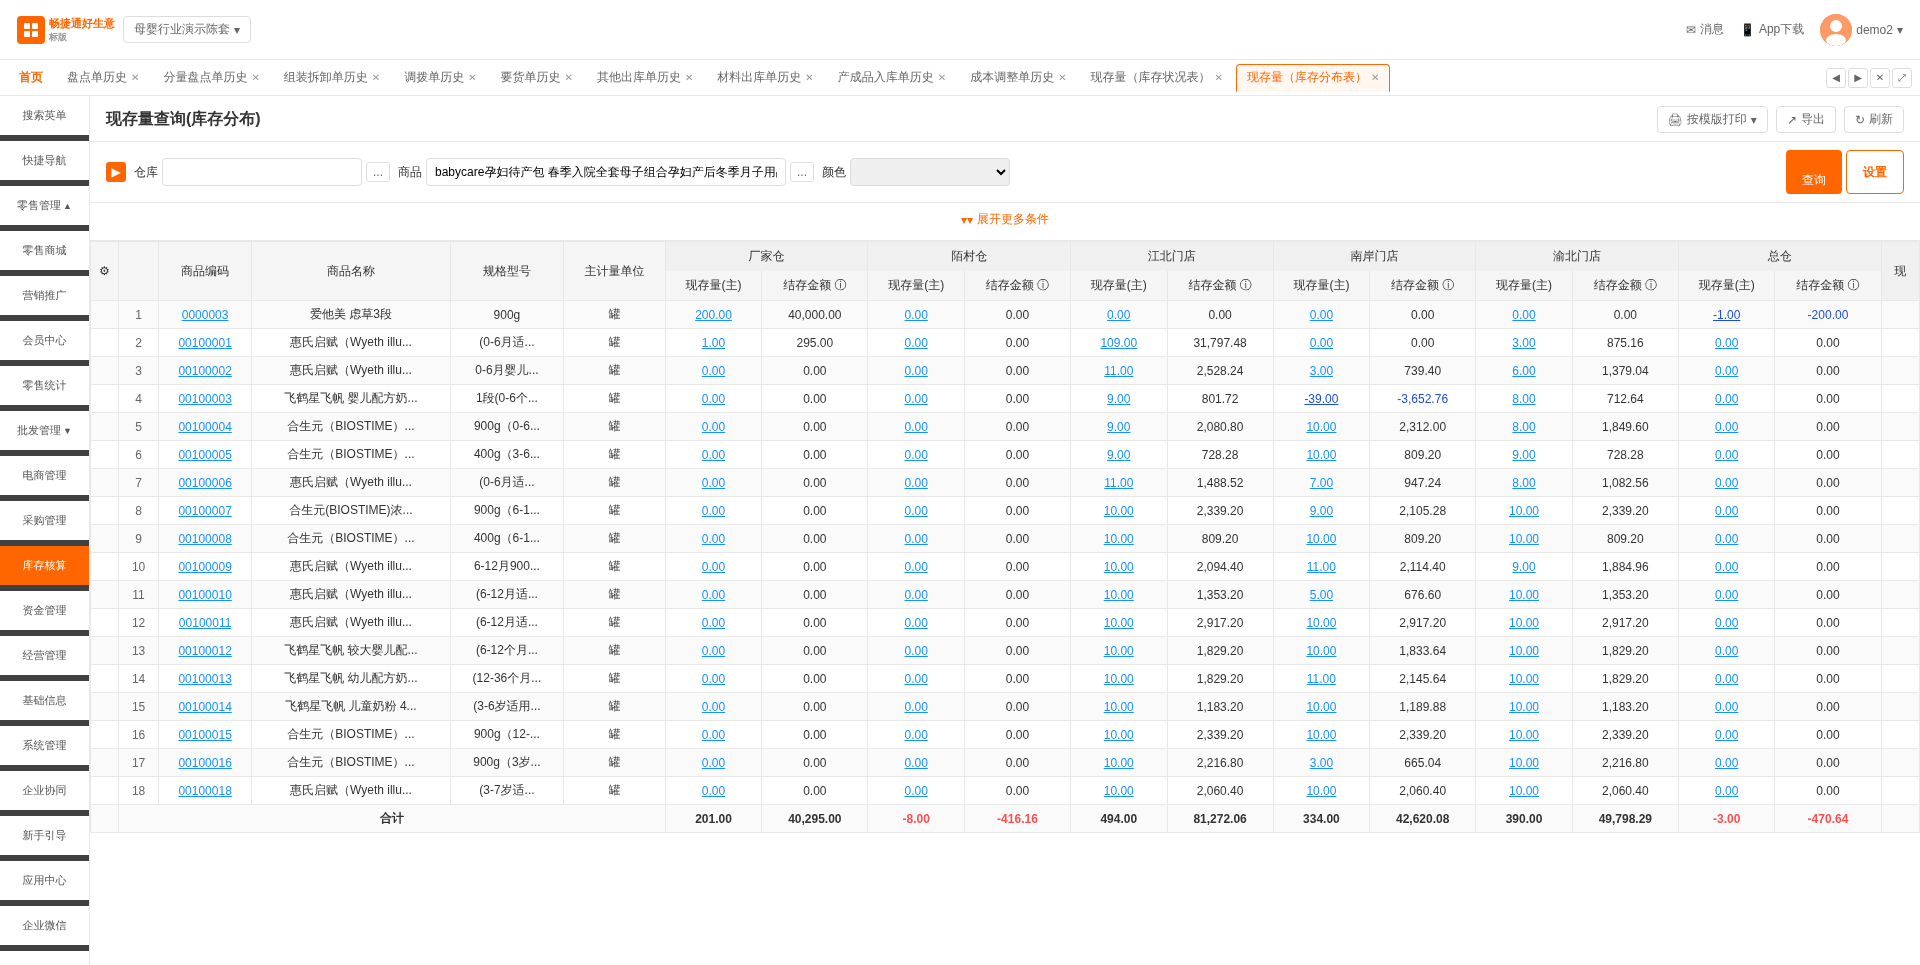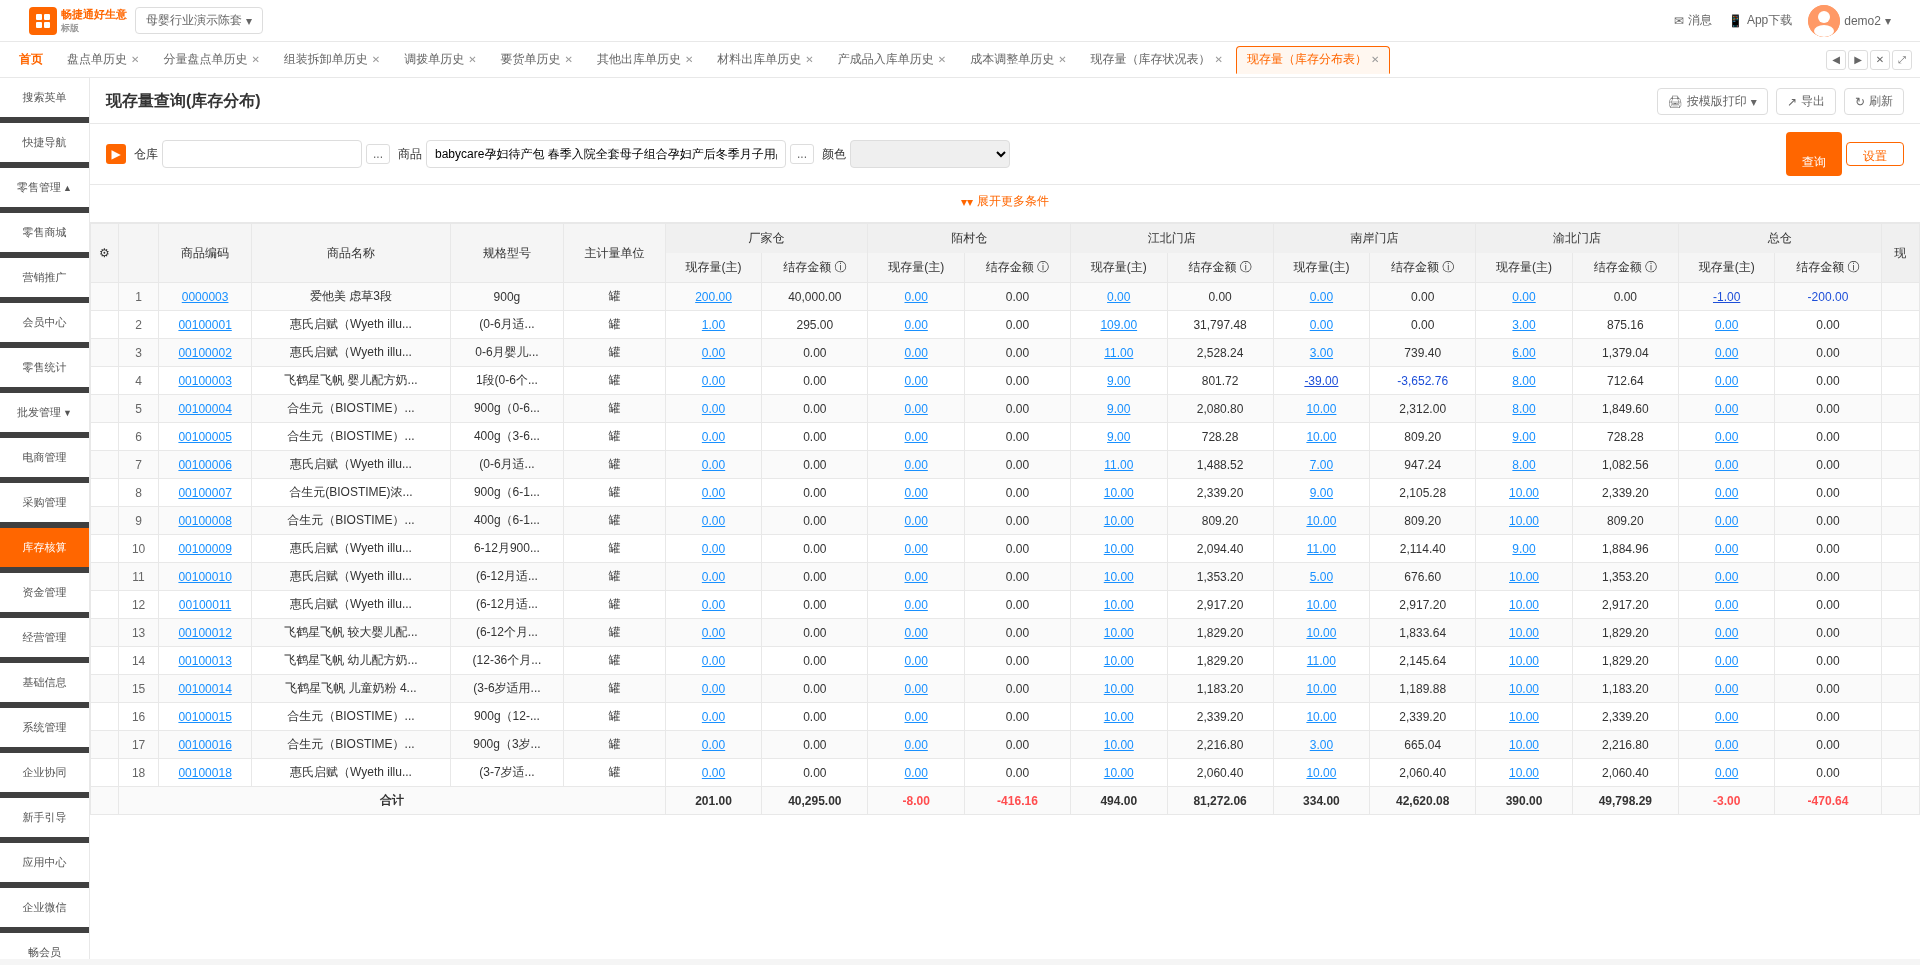--- a/index.html
+++ b/index.html
@@ -1,19 +1,19 @@
 <!DOCTYPE html>
 <html><head>
   <meta charset="utf-8">
   <style>
     * { box-sizing: border-box; margin: 0; padding: 0; }
     body { font-family: 'Microsoft YaHei', Arial, sans-serif; font-size: 12px; background: #f5f5f5; color: #333; overflow: hidden; }
     
     
-    .top-bar { background: #fff; height: 42px; display: flex; align-items: center; padding: 0 29px; border-bottom: 1px solid #e8e8e8; justify-content: space-between; }
+    .top-bar { background: #fff; height: 60px; display: flex; align-items: center; padding: 0 17px; border-bottom: 1px solid #e8e8e8; justify-content: space-between; }
     .top-bar-left { display: flex; align-items: center; gap: 8px; }
     .logo { color: #ff6600; font-weight: bold; font-size: 13px; display: flex; align-items: center; gap: 4px; }
     .logo-icon { width: 28px; height: 28px; background: #ff6600; border-radius: 4px; display: flex; align-items: center; justify-content: center; color: white; font-size: 10px; }
     .dropdown-selector { display: flex; align-items: center; gap: 4px; padding: 4px 10px; border: 1px solid #ddd; border-radius: 4px; cursor: pointer; font-size: 12px; color: #666; background: #fff; }
     .top-bar-right { display: flex; align-items: center; gap: 16px; }
     .top-bar-action { display: flex; align-items: center; gap: 4px; color: #666; cursor: pointer; font-size: 12px; }
     .user-avatar { width: 32px; height: 32px; border-radius: 50%; background: #ff9966; display: flex; align-items: center; justify-content: center; color: white; font-size: 14px; overflow: hidden; }
     
     
     .nav-tabs { background: #fff; height: 36px; display: flex; align-items: center; padding: 0 8px; border-bottom: 1px solid #e8e8e8; overflow: hidden; gap: 2px; }
@@ -46,21 +46,21 @@
     
     
     .search-bar { background: #fff; padding: 8px 16px; border-bottom: 1px solid #e8e8e8; display: flex; align-items: center; gap: 8px; flex-wrap: wrap; }
     .search-field { display: flex; align-items: center; gap: 4px; }
     .search-label { color: #333; font-size: 12px; white-space: nowrap; }
     .search-input { border: 1px solid #ddd; border-radius: 4px; padding: 4px 8px; font-size: 12px; height: 28px; outline: none; }
     .search-input-wide { width: 360px; }
     .search-input-medium { width: 200px; }
     .expand-more { display: flex; align-items: center; gap: 4px; color: #ff6600; cursor: pointer; font-size: 12px; padding: 4px 8px; }
     .orange-btn { background: #ff6600; color: #fff; border: none; border-radius: 4px; padding: 22px 16px; cursor: pointer; font-size: 12px; height: 44px; }
-    .orange-btn-outline { background: #fff; color: #ff6600; border: 1px solid #ff6600; border-radius: 4px; padding: 5px 16px; cursor: pointer; font-size: 12px; height: 24px; }
+    .orange-btn-outline { background: #fff; color: #ff6600; border: 1px solid #ff6600; border-radius: 4px; padding: 5px 16px; cursor: pointer; font-size: 12px; height: 44px; font-weight: bold; }
     .field-icon { background: #ff6600; color: #fff; width: 20px; height: 20px; border-radius: 3px; display: flex; align-items: center; justify-content: center; font-size: 12px; cursor: pointer; }
     .ellipsis-btn { border: 1px solid #ddd; border-radius: 3px; padding: 2px 6px; cursor: pointer; color: #666; font-size: 12px; }
     .color-select { border: 1px solid #ddd; border-radius: 4px; padding: 4px 8px; font-size: 12px; height: 28px; min-width: 160px; }
     
     
     .table-container { flex: 1; overflow: auto; background: #fff; }
     table { width: 100%; border-collapse: collapse; font-size: 12px; }
     thead tr th { background: #f5f5f5; border: 1px solid #e8e8e8; padding: 6px 8px; text-align: center; font-weight: normal; color: #333; white-space: nowrap; position: sticky; top: 0; z-index: 2; }
     thead tr:first-child th { border-bottom: none; }
     thead tr:last-child th { border-top: none; }

